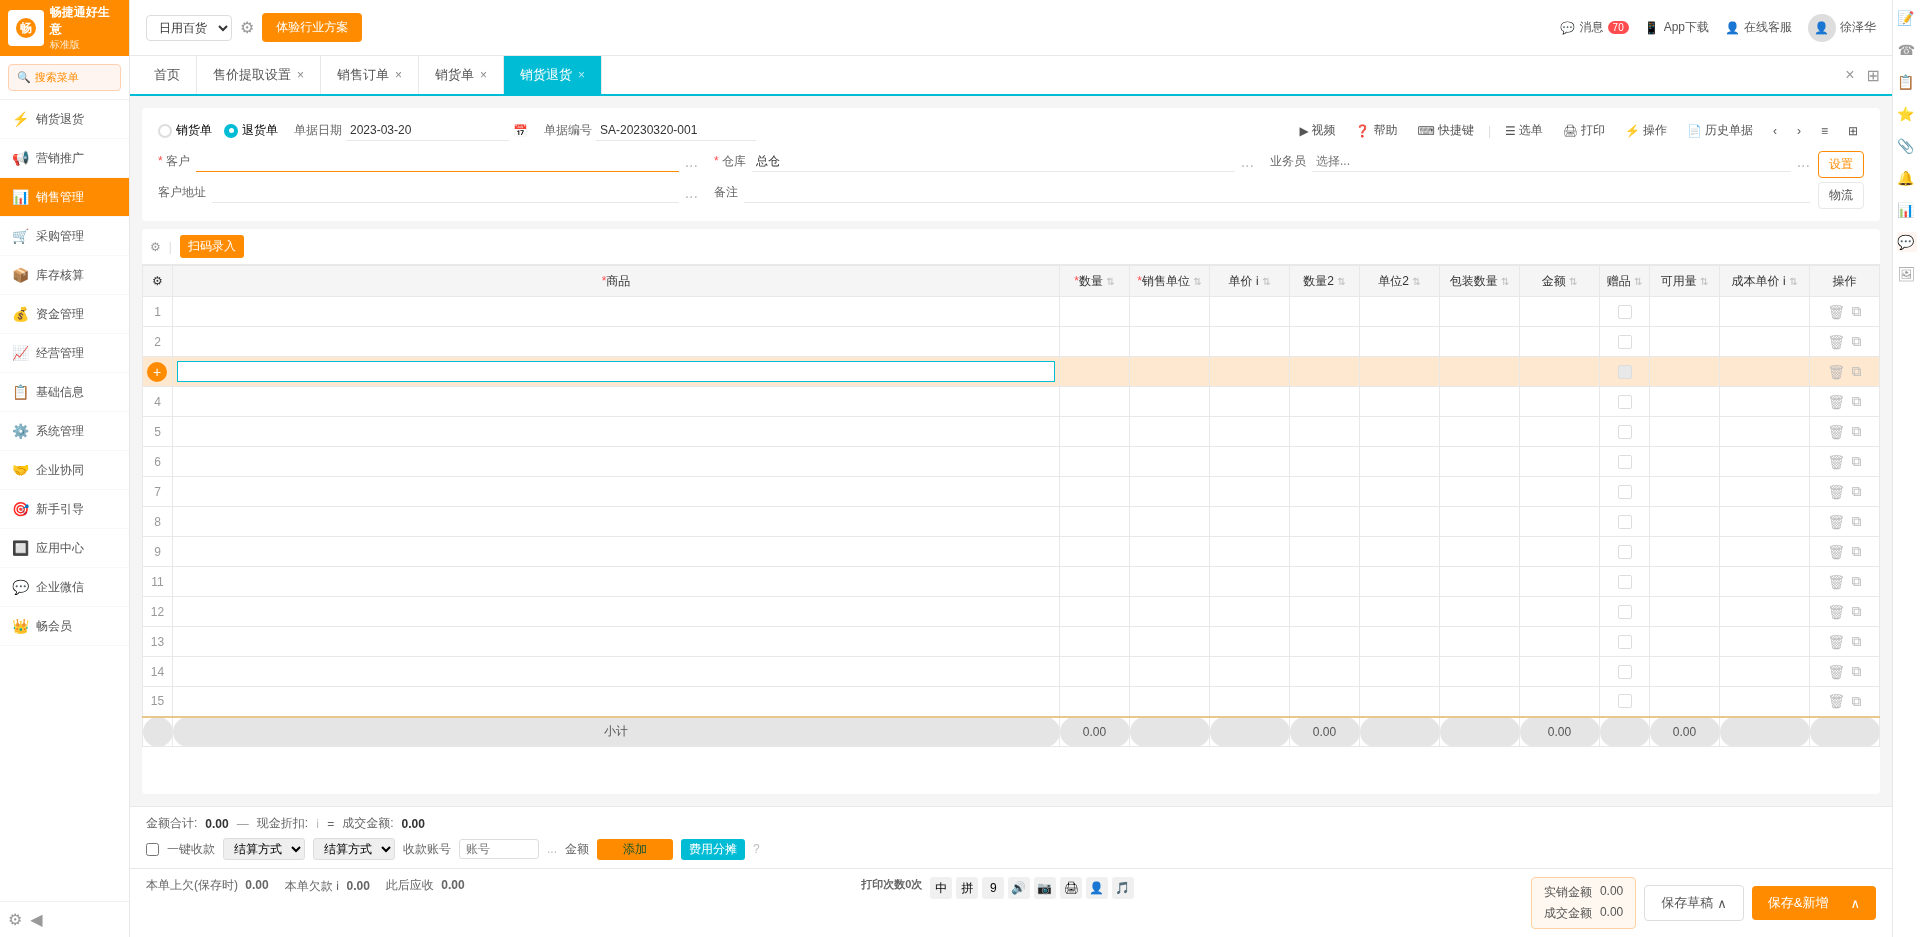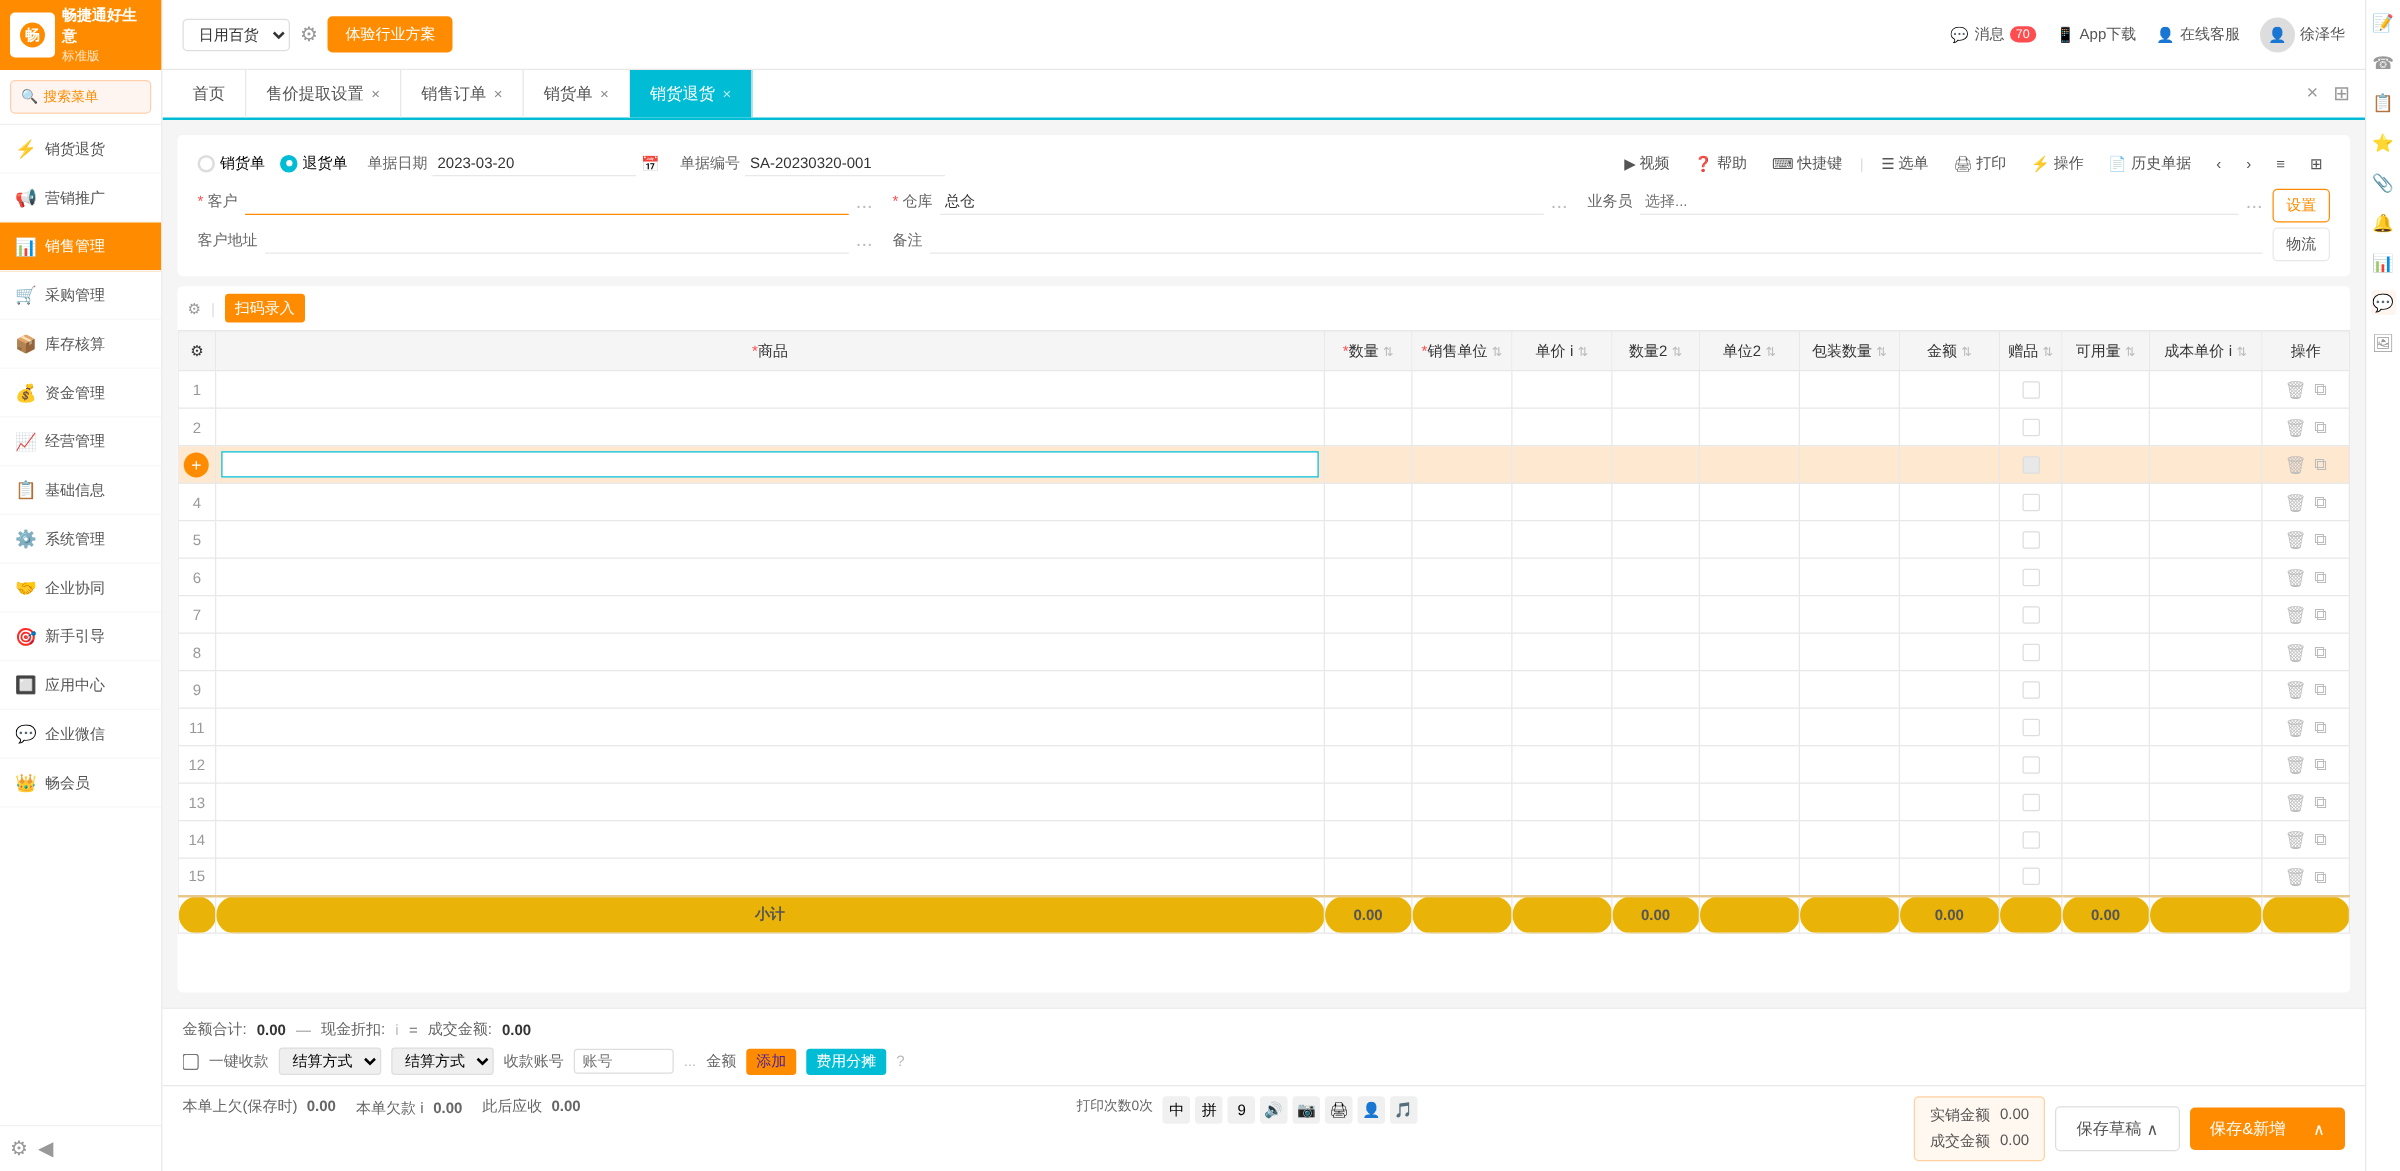--- a/index.html
+++ b/index.html
@@ -72,31 +72,31 @@
     table { width: 100%; border-collapse: collapse; font-size: 12px; }
     thead th { background: #f5f5f5; border: 1px solid #e8e8e8; padding: 6px 4px; text-align: center; white-space: nowrap; color: #333; font-weight: normal; position: sticky; top: 0; z-index: 1; }
     tbody td { border: 1px solid #e8e8e8; padding: 4px; text-align: center; color: #555; height: 30px; }
     tbody tr.active-row { background: #ffe8d0; }
     .row-num { color: #999; }
     .checkbox-cell { display: flex; align-items: center; justify-content: center; }
     .checkbox { width: 14px; height: 14px; border: 1px solid #ddd; border-radius: 2px; cursor: pointer; }
     .action-cell { display: flex; align-items: center; justify-content: center; gap: 6px; }
     .action-icon { color: #bbb; cursor: pointer; font-size: 14px; }
     .plus-btn { width: 20px; height: 20px; background: #ff8c00; color: #fff; border-radius: 50%; display: flex; align-items: center; justify-content: center; font-size: 14px; cursor: pointer; }
-    .subtotal-row td { background: #eab308; font-weight: bold; border-top: 2px solid #e8c88a; border-radius: 15px; }
+    .subtotal-row td { background: #e5e5e5; font-weight: normal; border-top: 2px solid #e8c88a; border-radius: 15px; }
     .sort-icon { color: #bbb; font-size: 10px; cursor: pointer; }
 
     
     .footer { background: #fff; border-top: 1px solid #e8e8e8; padding: 8px 16px; flex-shrink: 0; }
     .footer-row1 { display: flex; align-items: center; gap: 8px; font-size: 12px; margin-bottom: 6px; }
     .footer-row2 { display: flex; align-items: center; gap: 8px; font-size: 12px; }
     .footer-label { color: #666; }
     .footer-value { color: #333; font-weight: bold; }
     .footer-dash { color: #999; }
-    .footer-add-btn { background: #ff8c00; color: #4c1d95; border: none; border-radius: 3px; padding: 2px 8px; font-size: 12px; cursor: pointer; }
+    .footer-add-btn { background: #ff8c00; color: #14532d; border: none; border-radius: 3px; padding: 2px 26px; font-size: 12px; cursor: pointer; }
     .fee-btn { background: #00bcd4; color: #fff; border: none; border-radius: 3px; padding: 2px 8px; font-size: 12px; cursor: pointer; }
     .footer-input { border: 1px solid #ddd; border-radius: 3px; padding: 2px 6px; font-size: 12px; width: 80px; }
     .footer-select { border: 1px solid #ddd; border-radius: 3px; padding: 2px 6px; font-size: 12px; }
     .bottom-bar { display: flex; align-items: flex-start; justify-content: space-between; padding: 8px 16px; background: #fff; border-top: 1px solid #e8e8e8; flex-shrink: 0; }
     .bottom-left { display: flex; gap: 16px; font-size: 12px; color: #666; }
     .bottom-center { display: flex; gap: 4px; }
     .bottom-icon { width: 22px; height: 22px; background: #f0f0f0; border-radius: 3px; display: flex; align-items: center; justify-content: center; cursor: pointer; font-size: 12px; }
     .bottom-right { display: flex; gap: 8px; align-items: center; }
     .summary-box { background: #fff8f0; border: 1px solid #ffd0a0; border-radius: 4px; padding: 6px 12px; font-size: 12px; color: #555; display: flex; flex-direction: column; gap: 4px; }
     .summary-row { display: flex; justify-content: space-between; gap: 8px; }
@@ -802,21 +802,21 @@
         <span>ℹ</span>
         <span style="font-weight:bold;margin-left:4px;">0.00</span>
       </span>
       <span>
         <span>此后应收</span>
         <span style="font-weight:bold;margin-left:4px;">0.00</span>
       </span>
     </div>
 
     <div class="bottom-center">
-      <span style="margin-right:4px;color:#666;font-size:11px;">打印次数0次</span>
+      <span style="margin-right:4px;color:#666;font-size:11px;font-weight:bold;">打印次数0次</span>
       <div class="bottom-icon">中</div>
       <div class="bottom-icon">拼</div>
       <div class="bottom-icon">9</div>
       <div class="bottom-icon">🔊</div>
       <div class="bottom-icon">📷</div>
       <div class="bottom-icon">🖨</div>
       <div class="bottom-icon">👤</div>
       <div class="bottom-icon">🎵</div>
     </div>
 

